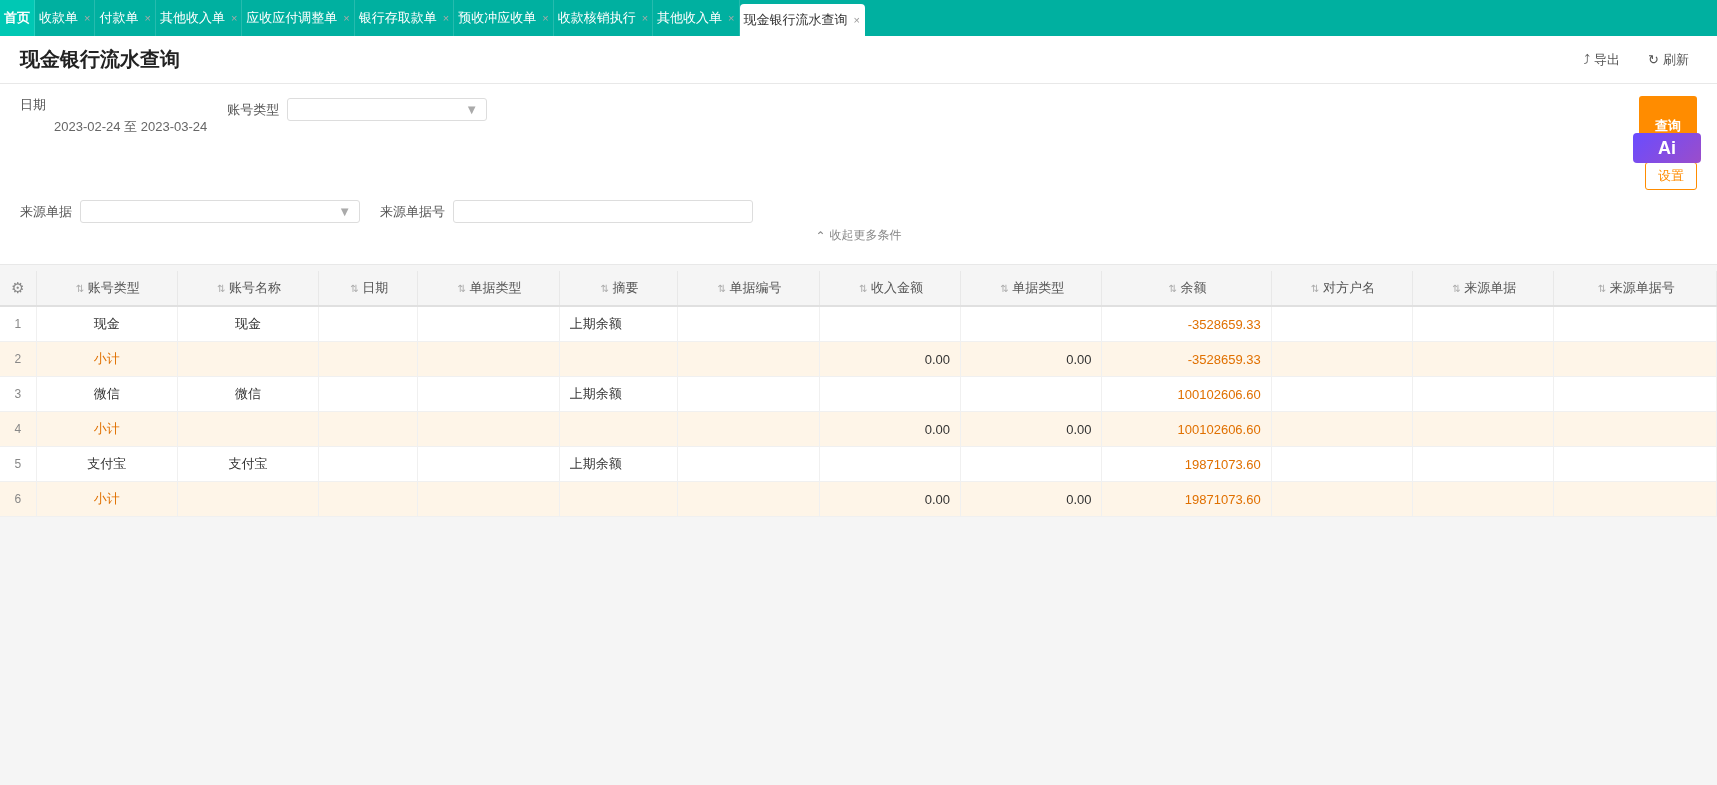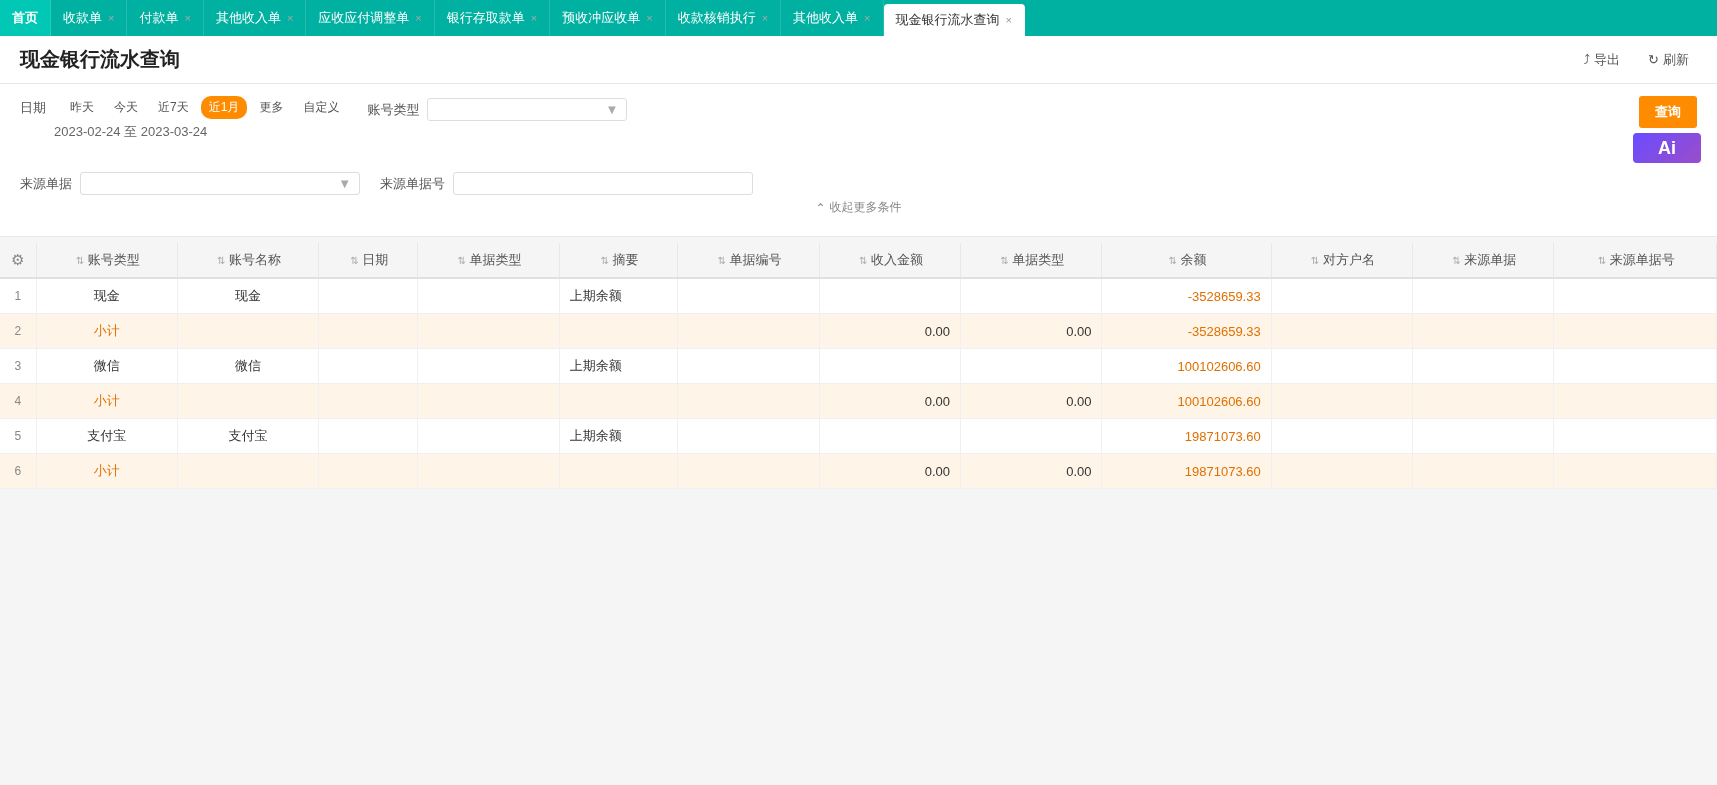--- a/index.html
+++ b/index.html
@@ -11,21 +11,21 @@
       display: flex;
       align-items: center;
       height: 36px;
       padding: 0 0;
       overflow: hidden;
     }
     .nav-item {
       display: flex;
       align-items: center;
       height: 36px;
-      padding: 0 12px;
+      padding: 0 4px;
       color: #fff;
       font-size: 13px;
       cursor: pointer;
       white-space: nowrap;
       border-right: 1px solid rgba(255,255,255,0.15);
     }
     .nav-item.home { background: #00c8b4; font-weight: bold; }
     .nav-item.active { background: #fff; color: #333; border-radius: 4px 4px 0 0; margin-top: 4px; height: 32px; }
     .nav-item .close-x { margin-left: 6px; font-size: 11px; color: #aaa; cursor: pointer; }
     .nav-item.active .close-x { color: #999; }
@@ -142,21 +142,21 @@
     .filter-dots {
       color: #ccc;
       font-size: 16px;
       cursor: pointer;
       padding: 2px 8px;
     }
     .btn-query {
       background: #ff8c00;
       color: #fff;
       border: none;
-      padding: 7px 16px;
+      padding: 21px 16px;
       border-radius: 3px;
       cursor: pointer;
       font-size: 13px;
       font-weight: bold;
     }
     .btn-settings {
       background: #fff;
       color: #ff8c00;
       border: 1px solid #ff8c00;
       padding: 4px 12px;
@@ -290,28 +290,20 @@
   </div>
 </div>
 
 <div class="filter-area">
 
   <div style="display:flex; align-items:flex-start; gap:20px; flex-wrap:wrap;">
 
     <div style="display:flex; flex-direction:column; gap:4px;">
       <div class="filter-row" style="margin-bottom:0;">
         <span class="filter-label">日期</span>
-        <div class="date-options">
-          <span class="date-btn">昨天</span>
-          <span class="date-btn">今天</span>
-          <span class="date-btn">近7天</span>
-          <span class="date-btn active">近1月</span>
-          <span class="date-btn">更多</span>
-          <span class="date-btn">自定义</span>
-        </div>
       </div>
       <div style="margin-left:30px;">
         <span class="date-range">2023-02-24 至 2023-03-24</span>
       </div>
     </div>
 
     <div style="display:flex; align-items:center; gap:8px; margin-top:2px;">
       <span class="filter-label">账号类型</span>
       <div class="filter-select" style="min-width:200px;">
         <span style="color:#ccc;">&nbsp;</span>

